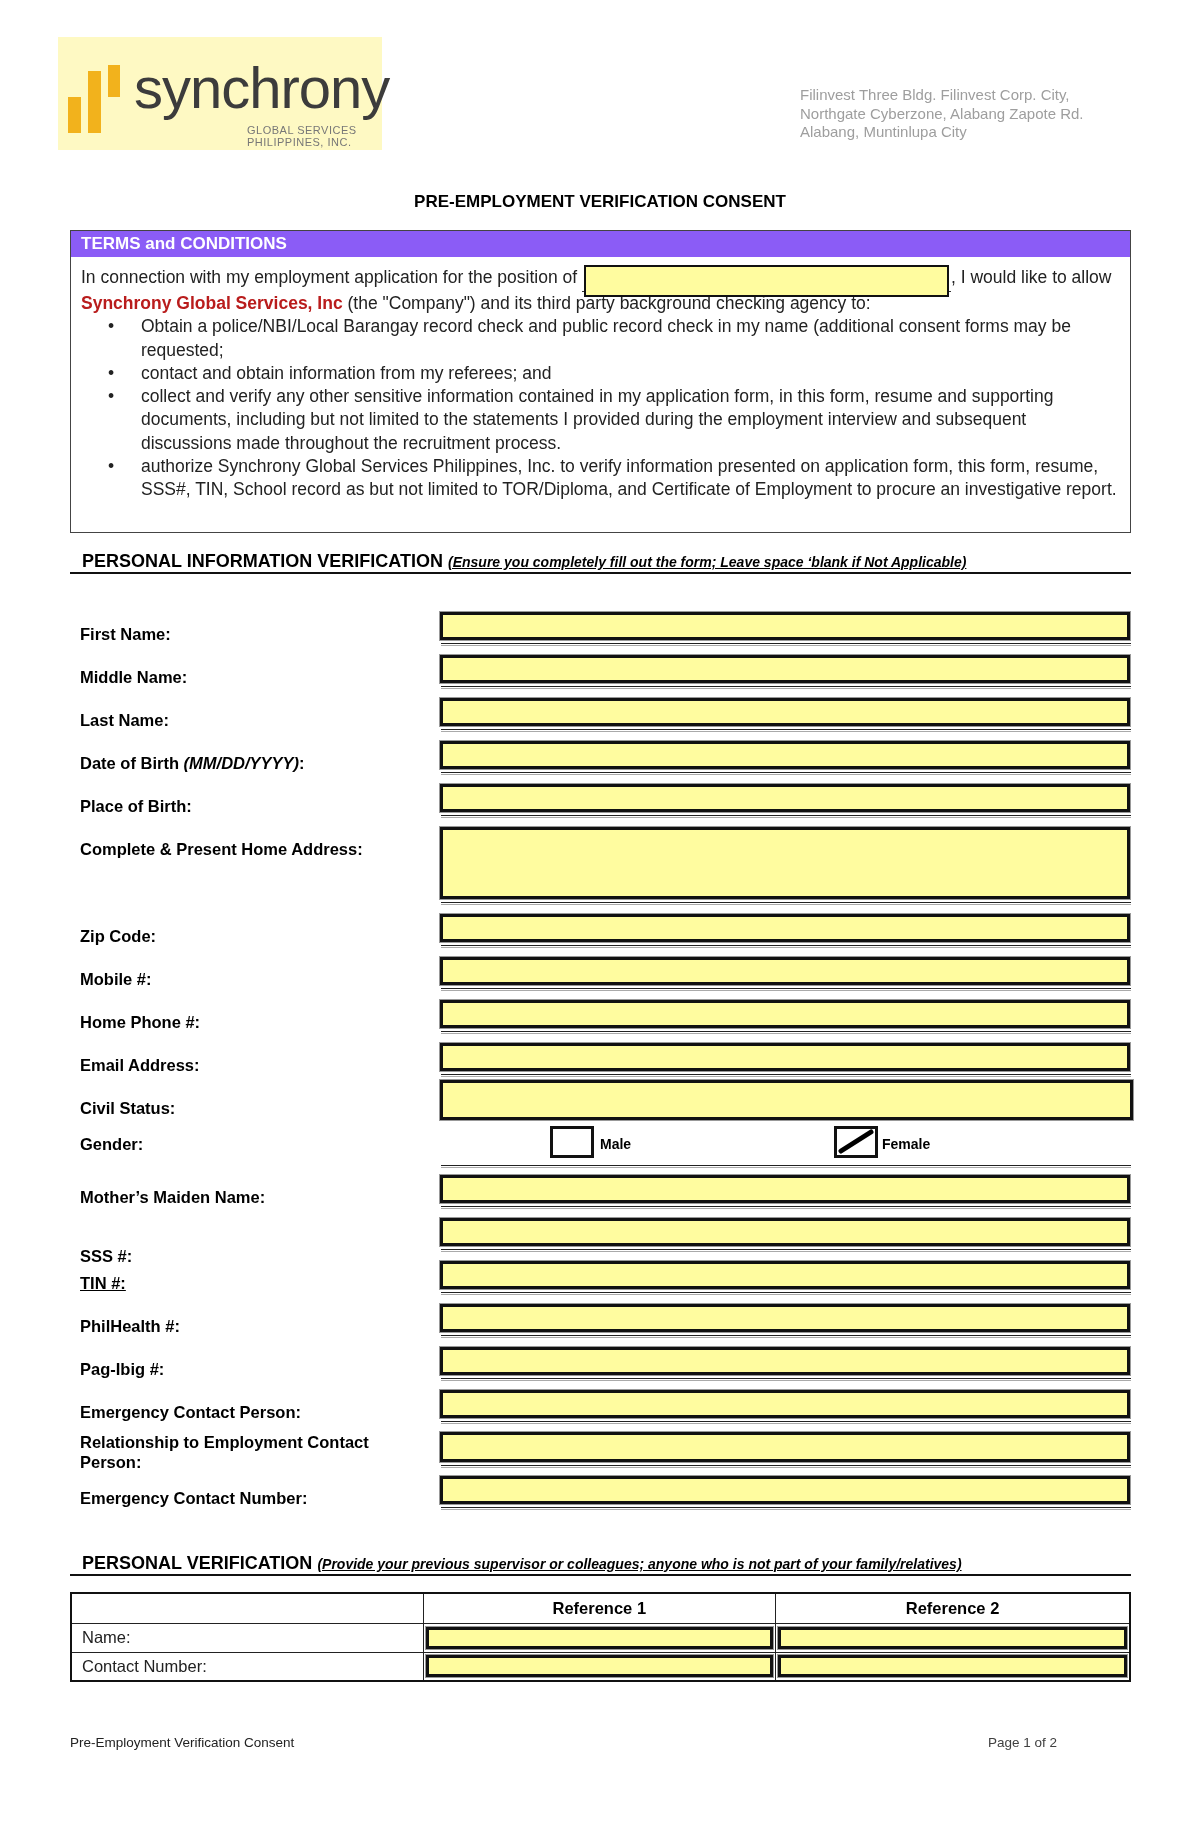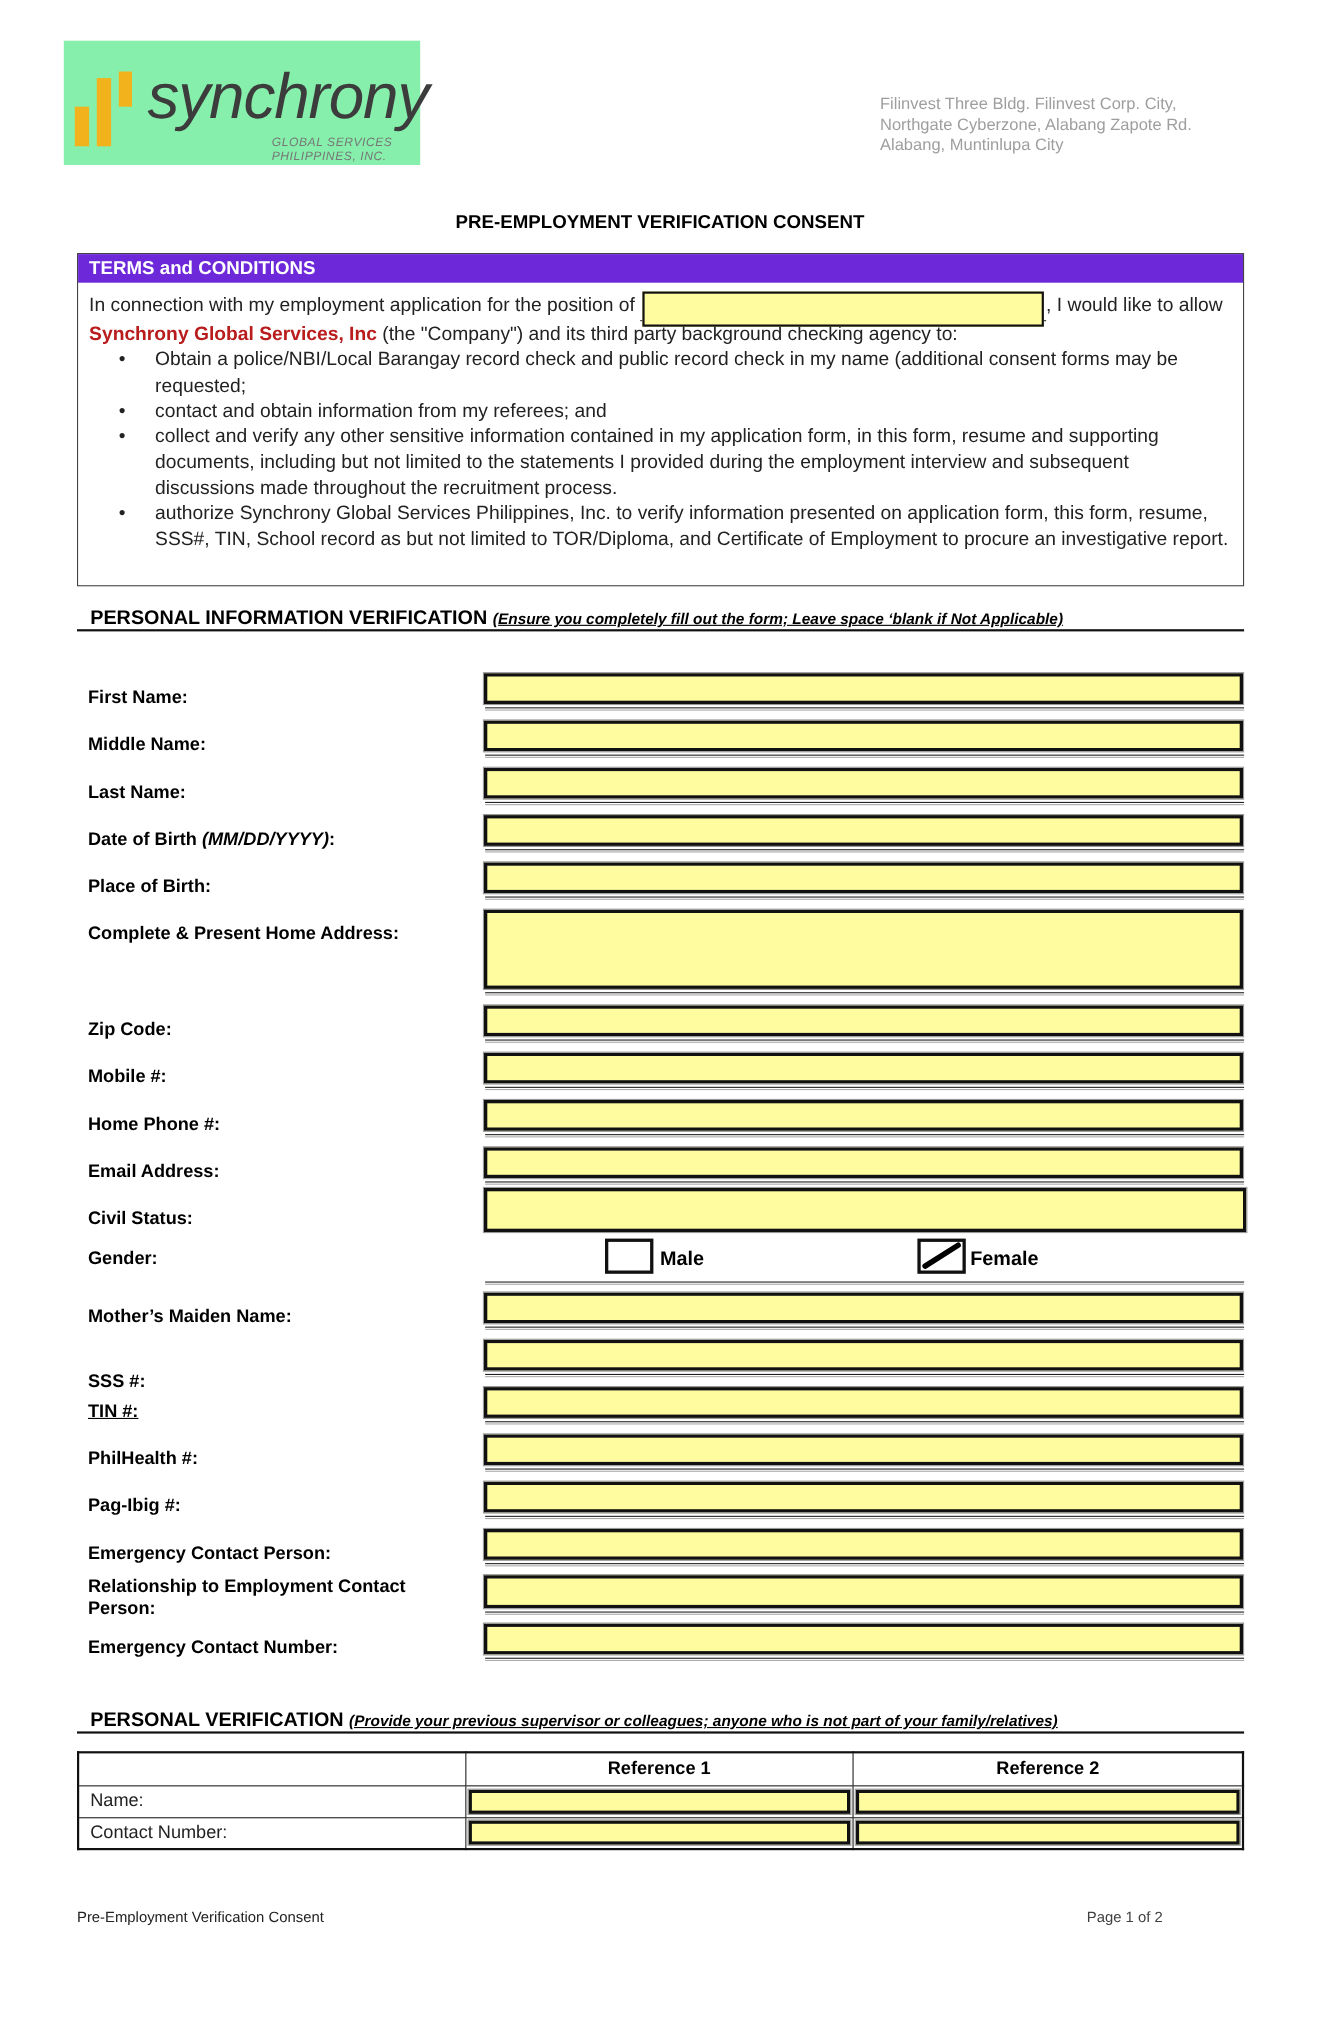--- a/index.html
+++ b/index.html
@@ -1,51 +1,51 @@
 <!DOCTYPE html>
 <html><head>
 <meta charset="utf-8">
 <style>
   * { box-sizing: border-box; margin: 0; padding: 0; }
   html, body { width: 1200px; height: 1835px; background: #ffffff; }
   body { position: relative; font-family: "Liberation Sans", sans-serif; color: #000; overflow: hidden; }
 
-  .logo-wrap { position: absolute; left: 58px; top: 37px; width: 324px; height: 113px; background: #86efac; font-style: italic; }
+  .logo-wrap { position: absolute; left: 58px; top: 37px; width: 324px; height: 113px; background: #fef9c3; }
   .logo-bars { position: absolute; left: 10px; top: 28px; width: 60px; height: 70px; }
   .logo-bar { position: absolute; background: #f2b21c; }
   .bar1 { left: 0; top: 32px; width: 13px; height: 36px; }
   .bar2 { left: 20px; top: 6px; width: 13px; height: 62px; }
   .bar3 { left: 40px; top: 0; width: 12px; height: 32px; }
   .logo-word { position: absolute; left: 76px; top: 22px; font-size: 58px; letter-spacing: -1px; color: #3c3c3c; font-family: "Liberation Sans", sans-serif; line-height: 1; }
   .logo-sub { position: absolute; left: 189px; top: 87px; font-size: 11px; line-height: 12px; color: #777; letter-spacing: 0.5px; }
 
   .address { position: absolute; left: 800px; top: 86px; font-size: 15px; line-height: 18.5px; color: #9e9e9e; }
 
   .doc-title { position: absolute; left: 0; width: 1200px; top: 192px; text-align: center; font-size: 17px; font-weight: bold; }
 
   .terms-box { position: absolute; left: 70px; top: 230px; width: 1061px; height: 303px; border: 1.5px solid #444; }
-  .terms-header { background: #6d28d9; color: #fff; font-weight: bold; font-size: 17px; height: 26px; line-height: 26px; padding-left: 10px; }
+  .terms-header { background: #8b5cf6; color: #fff; font-weight: bold; font-size: 17px; height: 26px; line-height: 26px; padding-left: 10px; }
   .terms-body { position: relative; padding: 8px 10px 0 10px; font-size: 17.5px; line-height: 23.3px; color: #222; }
   .position-field { display: inline-block; width: 365px; height: 32px; vertical-align: bottom; margin: 0 2px -8px 2px; background: #fffc9f; border: 2.5px solid #111; position: relative; }
   .position-underline { display: inline-block; border-bottom: 1.5px solid #333; padding-bottom: 2px; }
   .terms-list { list-style: none; margin-left: 60px; }
   .terms-list li { position: relative; }
   .terms-list li .bullet { position: absolute; left: -33px; top: 0; }
   .bold { font-weight: bold; color: #b91c1c; }
 
   .section-heading { position: absolute; left: 70px; width: 1061px; border-bottom: 2.5px solid #111; padding-left: 12px; font-size: 18px; font-weight: bold; height: 23px; line-height: 20px; }
   .section-heading .note { font-size: 14px; font-style: italic; font-weight: bold; text-decoration: underline; }
 
   .field-row { position: absolute; left: 70px; width: 1061px; }
   .field-label { position: absolute; left: 10px; font-size: 16.5px; font-weight: bold; line-height: 20px; }
   .field-input { position: absolute; left: 370px; width: 690px; background: #fffc9f; border: 3px solid #111; outline: 1px solid #999; }
   .field-underline { position: absolute; left: 371px; width: 690px; height: 3px; border-top: 1.5px solid #222; border-bottom: 1px solid #aaa; }
 
   .gender-box { position: absolute; width: 44px; height: 32px; border: 3px solid #111; background: #fff; }
-  .gender-label { position: absolute; font-size: 18px; font-weight: bold; line-height: 16px; }
+  .gender-label { position: absolute; font-size: 14px; font-weight: bold; line-height: 16px; }
 
   .ref-table { position: absolute; left: 70px; top: 1592px; width: 1061px; border-collapse: collapse; border: 2.5px solid #111; }
   .ref-table td, .ref-table th { border: 1.5px solid #222; height: 29px; font-size: 16.5px; }
   .ref-table th { font-weight: bold; text-align: center; height: 30px; }
   .ref-table td.lbl { padding-left: 10px; color: #222; width: 352px; }
   .ref-table td.inp { padding: 2px; }
   .ref-input { width: 100%; height: 22px; background: #fffc9f; border: 3px solid #111; outline: 1px solid #999; }
 
   .footer-left { position: absolute; left: 70px; top: 1735px; font-size: 13.5px; color: #222; }
   .footer-right { position: absolute; left: 988px; top: 1735px; font-size: 13.5px; color: #404040; }

